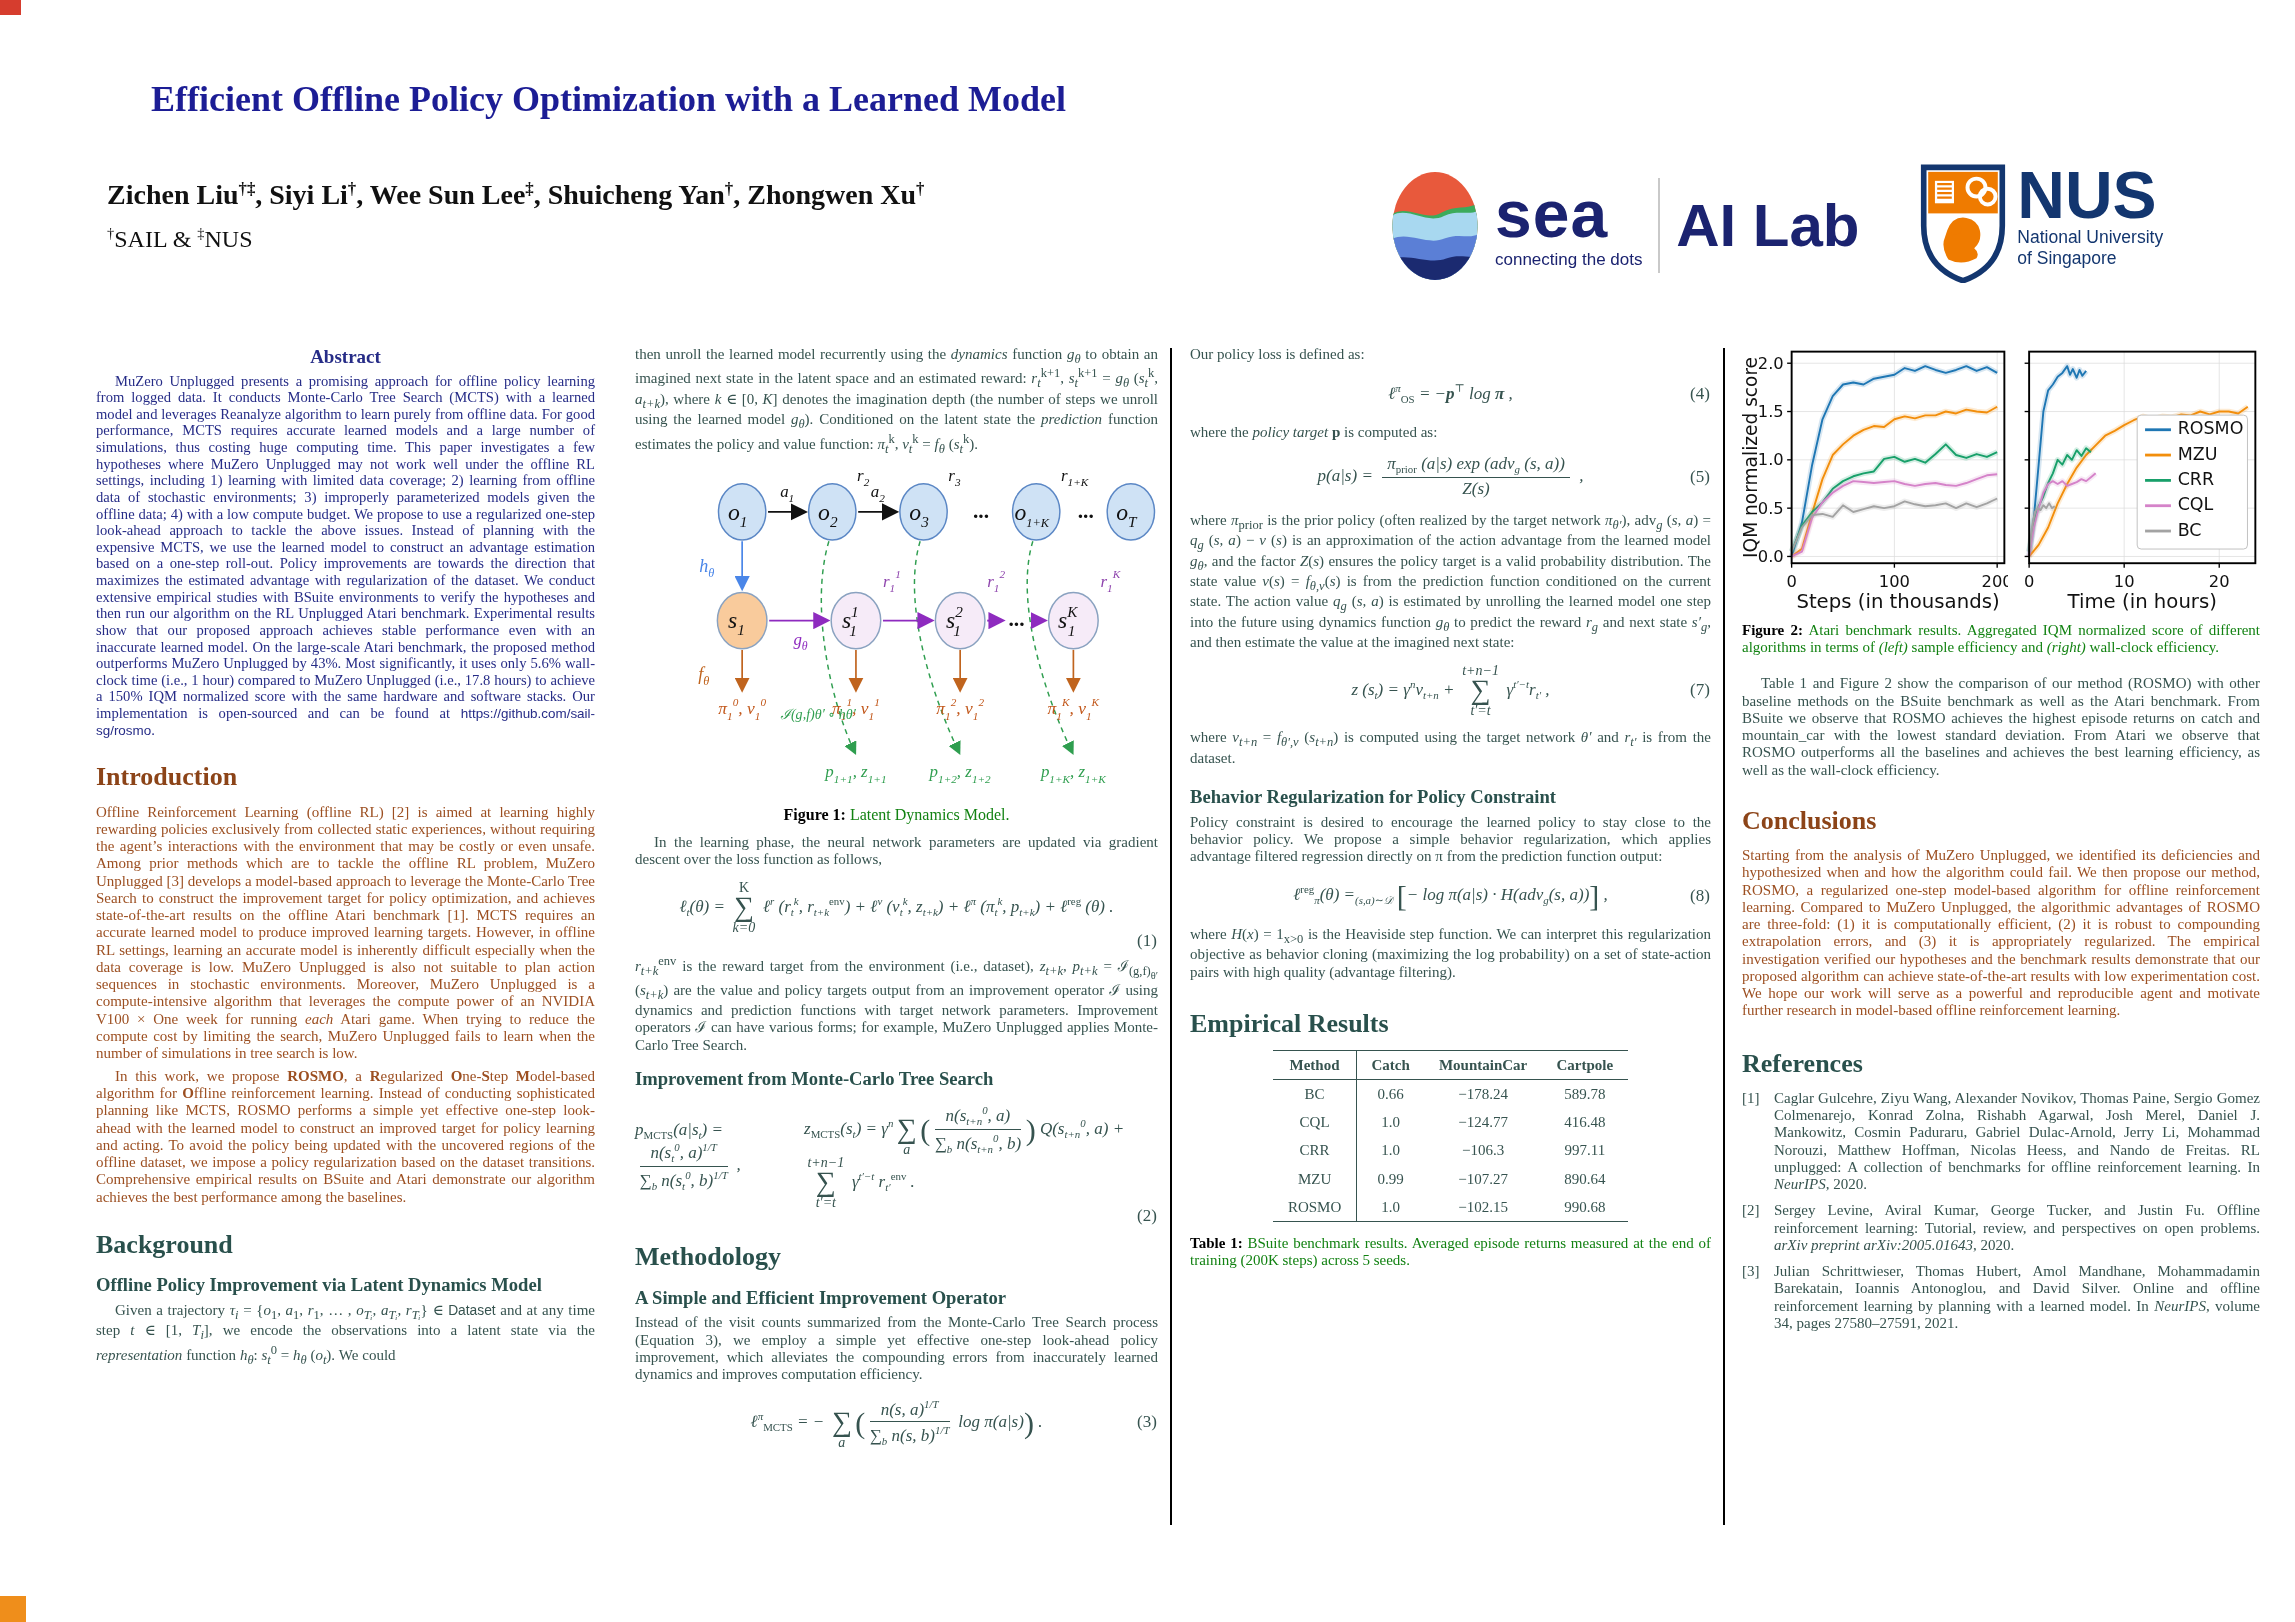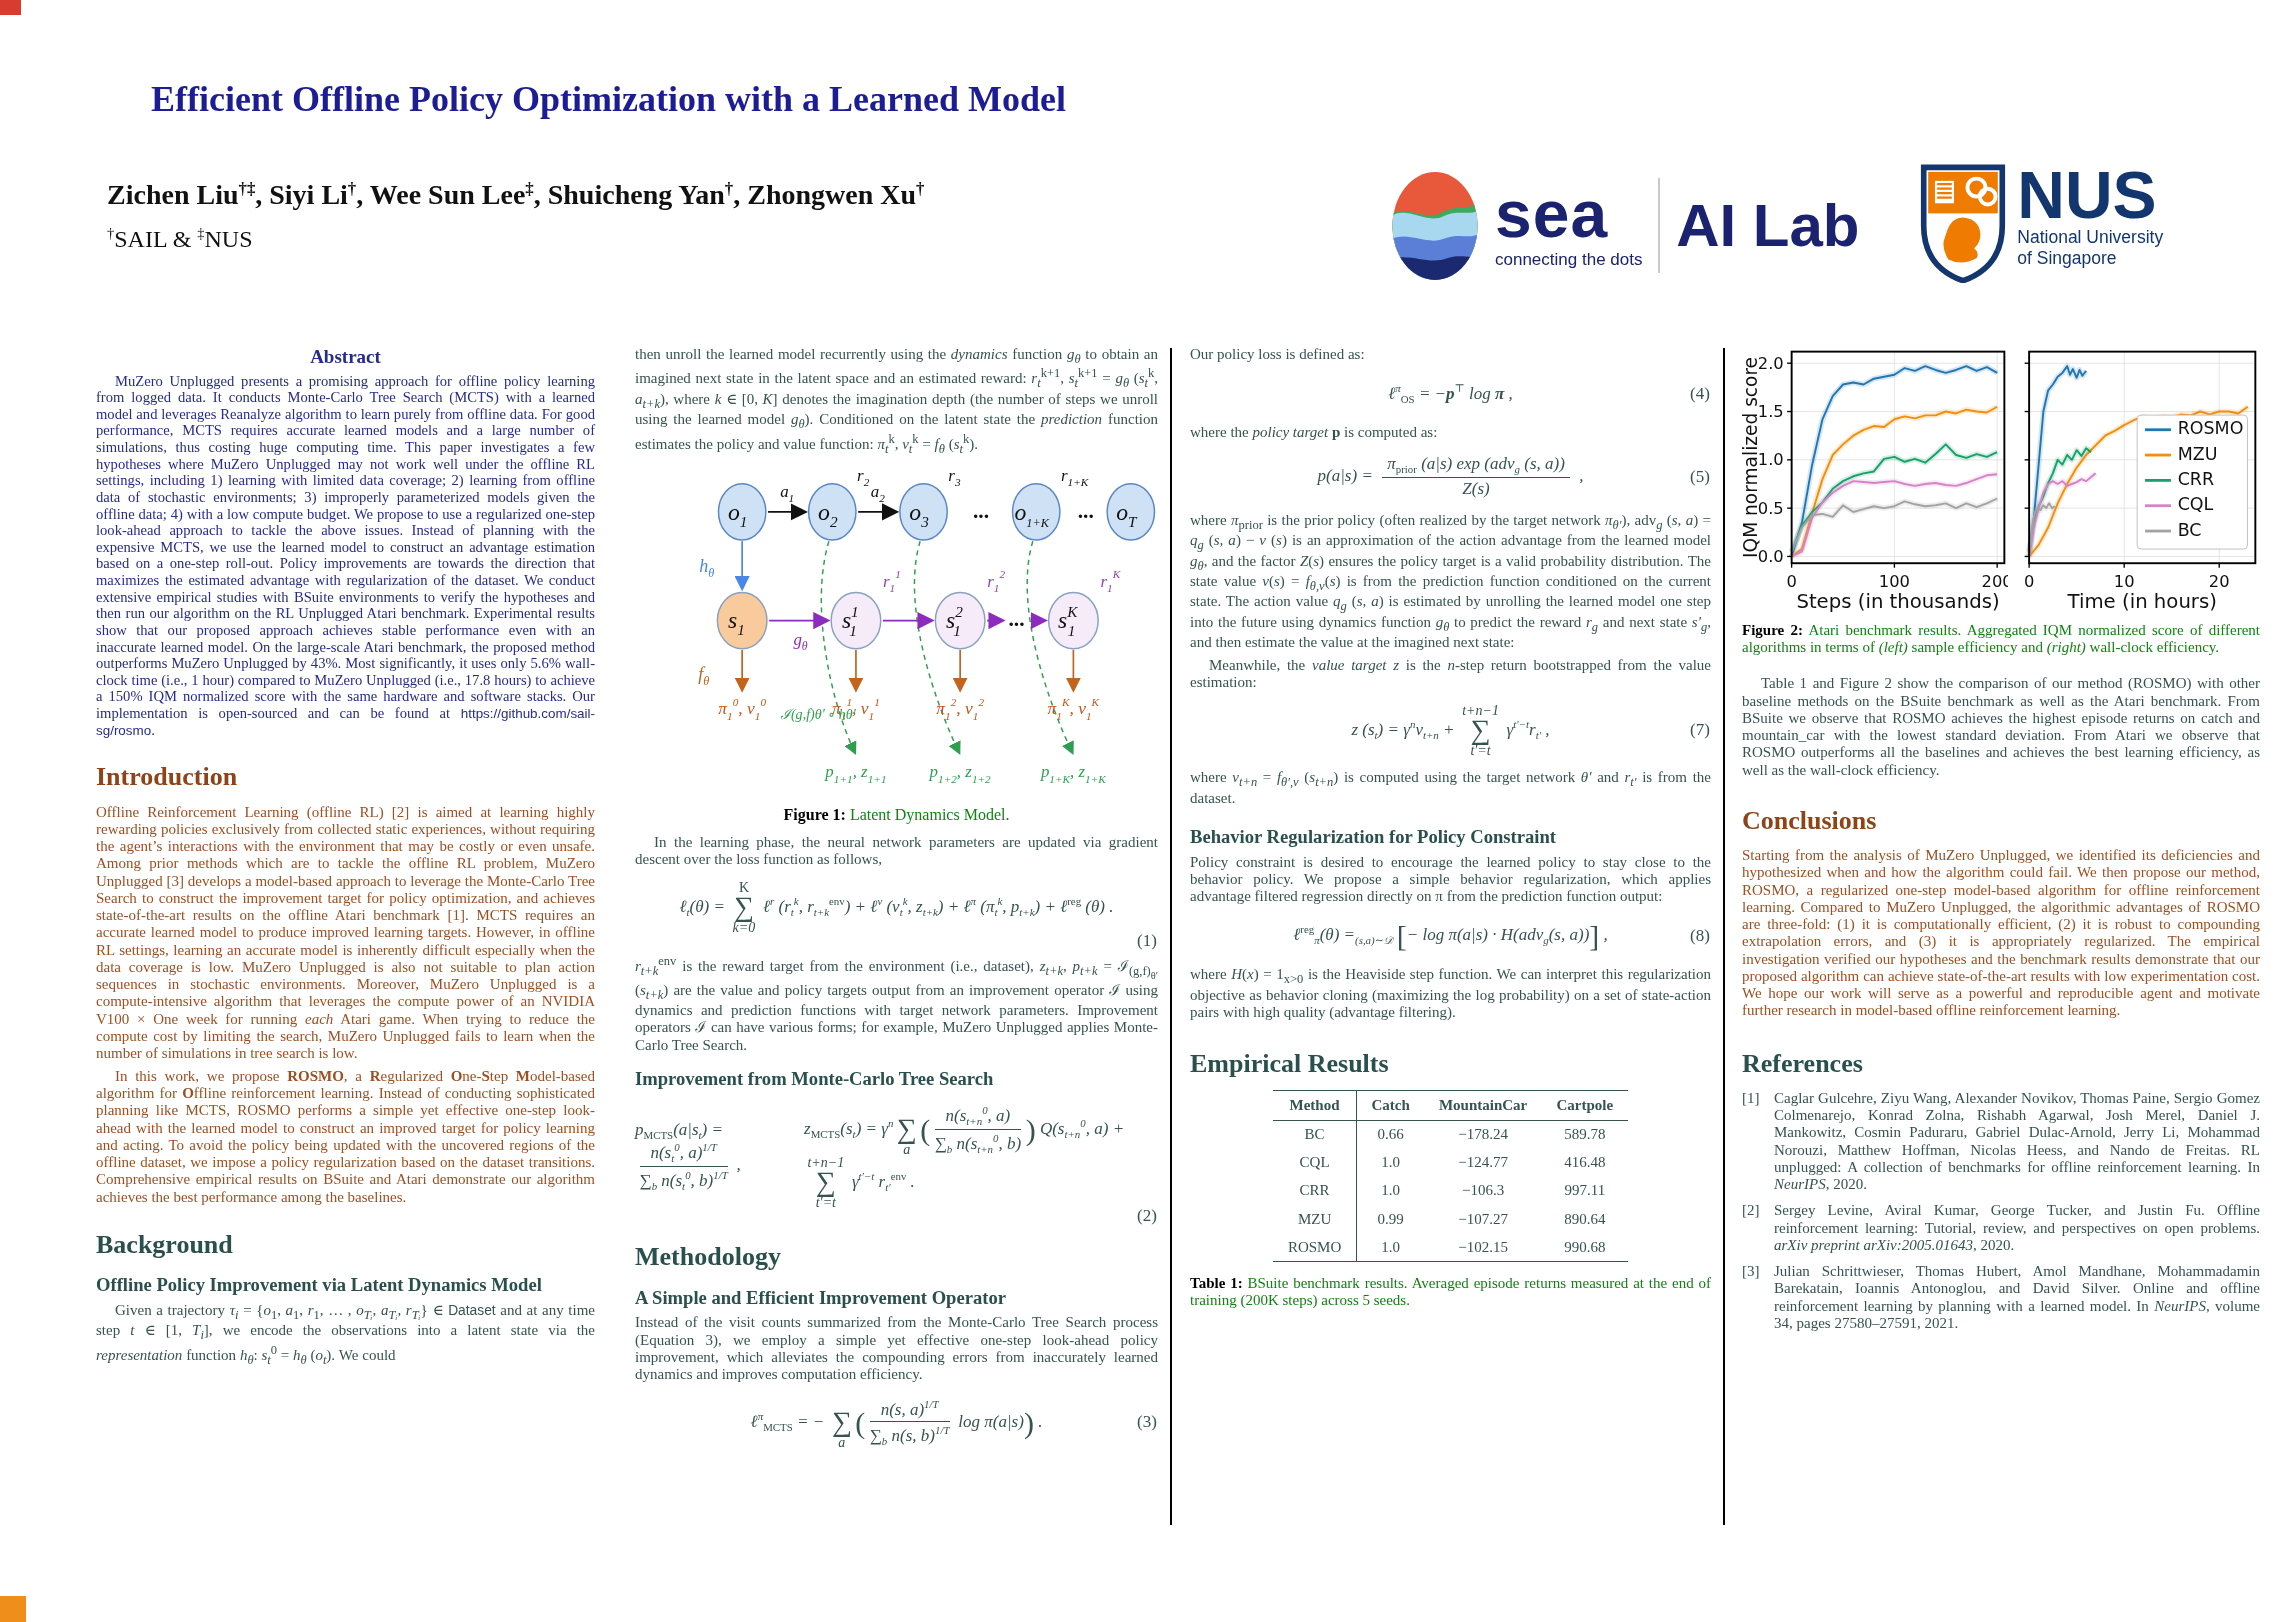--- a/index.html
+++ b/index.html
@@ -290,21 +290,20 @@
   </div>
   <p class="teal">where the <i>policy target</i> <b>p</b> is computed as:</p>
   <div class="eq">
     <span>p(a|s) = <span class="frac">
           <span class="num">π<sub class="rm">prior</sub> (a|s) exp (adv<sub>g</sub> (s, a))</span>
           <span class="den">Z(s)</span>
         </span> ,</span>
     <span class="no">(5)</span>
   </div>
   <p class="teal">where <i>π</i><sub>prior</sub> is the prior policy (often realized by the target network <i>π<sub>θ′</sub></i>), adv<i><sub>g</sub></i> (<i>s, a</i>) = <i>q<sub>g</sub></i> (<i>s, a</i>) − <i>v</i> (<i>s</i>) is an approximation of the action advantage from the learned model <i>g<sub>θ</sub></i>, and the factor <i>Z</i>(<i>s</i>) ensures the policy target  is a valid probability distribution. The state value <i>v</i>(<i>s</i>) = <i>f<sub>θ,v</sub></i>(<i>s</i>) is from the prediction function conditioned on the current state. The action value <i>q<sub>g</sub></i> (<i>s, a</i>) is estimated by unrolling the learned model one step into the future using dynamics function <i>g<sub>θ</sub></i> to predict the reward <i>r<sub>g</sub></i> and next state <i>s′<sub>g</sub></i>, and then estimate the value at the imagined next state:</p>
-  <p class="teal indent">Meanwhile, the <i>value target z</i> is the <i>n</i>-step return bootstrapped from the value estimation:</p>
   <div class="eq">
     <span>z (s<sub>t</sub>) = γ<sup>n</sup>v<sub>t+n</sub> + <span class="sum">
           <span>t+n−1</span>
           <span class="sig">∑</span>
           <span>t′=t</span>
         </span> γ<sup>t′−t</sup>r<sub>t′</sub> ,</span>
     <span class="no">(7)</span>
   </div>
   <p class="teal">where <i>v<sub>t+n</sub></i> = <i>f<sub>θ′,v</sub></i> (<i>s<sub>t+n</sub></i>) is computed using the target network <i>θ′</i> and <i>r<sub>t′</sub></i> is from the dataset.</p>
 

